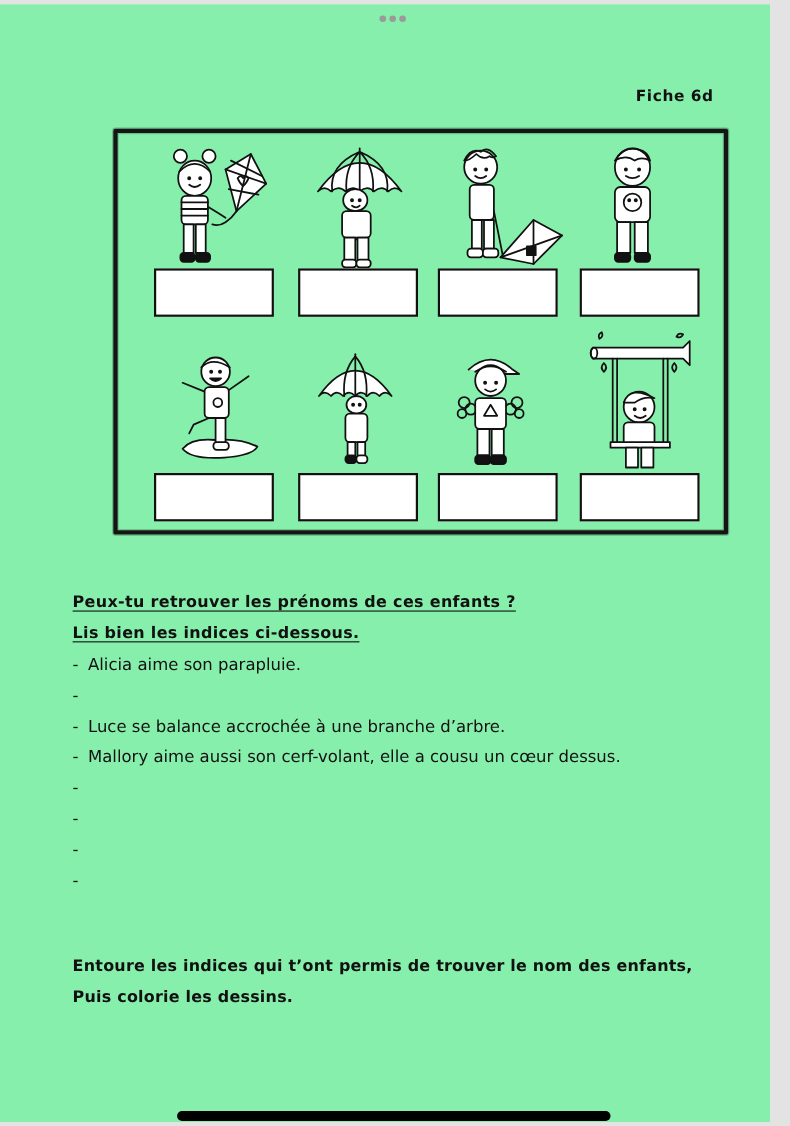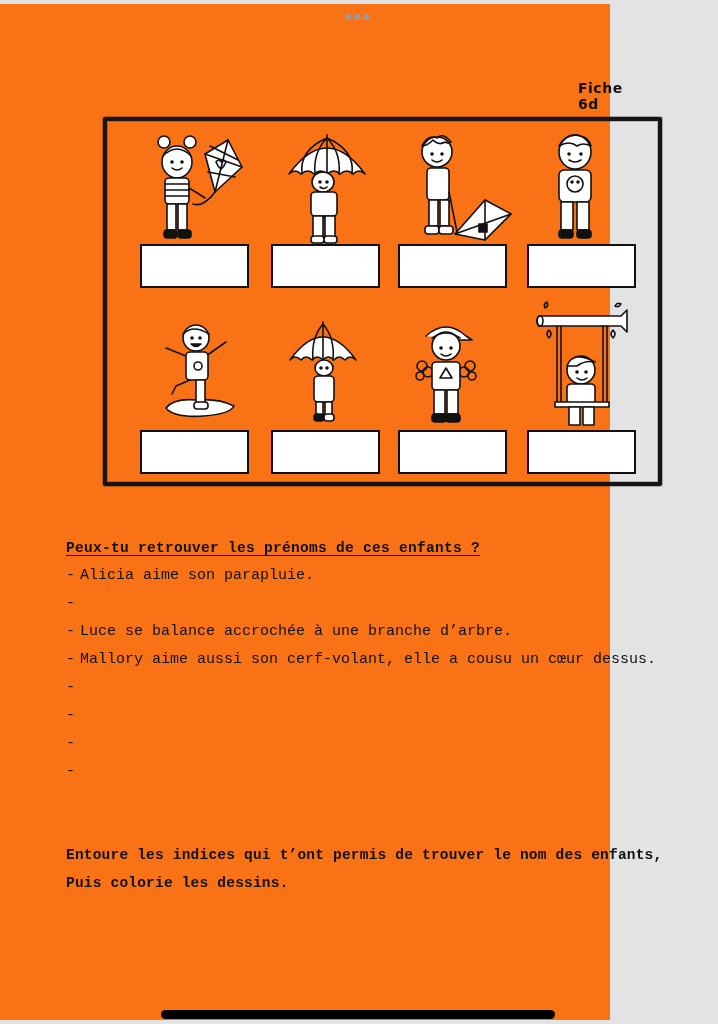--- a/index.html
+++ b/index.html
@@ -1,47 +1,47 @@
 <!DOCTYPE html>
 <html><head>
 <meta charset="utf-8">
 <style>
   * { box-sizing: border-box; margin: 0; padding: 0; }
   html, body { width: 718px; height: 1024px; background: #e3e3e3; overflow: hidden; }
   body { position: relative; font-family: "DejaVu Sans", sans-serif; color: #111; }
   .page {
-    position: absolute; left: 0; top: 4px; width: 610px; height: 1016px;
-    background: #f97316;
+    position: absolute; left: 0; top: 4px; width: 700px; height: 1016px;
+    background: #86efac;
   }
   .dots {
     position: absolute; top: 10px; left: 345px; display: flex; gap: 3px;
   }
   .dots span { width: 6px; height: 6px; border-radius: 50%; background: #9a9a9a; display: block; }
   .fiche {
     position: absolute; top: 76px; left: 578px; font-size: 14px; font-weight: bold; letter-spacing: 0.5px;
   }
   .frame {
     position: absolute; left: 103px; top: 113px; width: 559px; height: 369px;
     border: 4px solid #151515; border-radius: 2px;
     box-shadow: 0 0 0 1px rgba(0,0,0,0.25), inset 0 0 0 1px rgba(0,0,0,0.2);
   }
   .figure { position: absolute; }
   .namebox {
     position: absolute; width: 109px; height: 44px; border: 2.5px solid #111; background: #fff;
   }
-  .text-block { position: absolute; left: 66px; top: 533px; width: 600px; font-family: Liberation Mono, monospace; }
+  .text-block { position: absolute; left: 66px; top: 533px; width: 600px; }
   .heading {
     font-size: 14.5px; font-weight: bold; text-decoration: underline; text-underline-offset: 3px;
     height: 28px; line-height: 22px; letter-spacing: 0.3px;
   }
   .clue {
     font-size: 15px; height: 28px; line-height: 22px; display: flex;
   }
   .clue .dash { width: 14px; display: inline-block; }
-  .instructions { position: absolute; left: 66px; top: 840px; width: 620px; font-family: Liberation Mono, monospace; }
+  .instructions { position: absolute; left: 66px; top: 864px; width: 620px; }
   .instr-line { font-size: 14.5px; font-weight: bold; height: 28px; line-height: 22px; letter-spacing: 0.2px; }
   .home-bar {
     position: absolute; left: 161px; top: 1006px; width: 394px; height: 9px; border-radius: 5px; background: #000;
   }
   svg { overflow: visible; }
   svg * { fill: none; stroke: #111; stroke-width: 1.6; stroke-linecap: round; stroke-linejoin: round; }
   svg .fill { fill: #fff; }
   svg .dark { fill: #111; }
 </style>
 </head>
@@ -225,20 +225,21 @@
     </svg>
   </div>
 
   <div class="namebox" style="left:140px; top:426px;"></div>
   <div class="namebox" style="left:271px; top:426px;"></div>
   <div class="namebox" style="left:398px; top:426px;"></div>
   <div class="namebox" style="left:527px; top:426px;"></div>
 
   <div class="text-block">
     <div class="heading">Peux-tu retrouver les prénoms de ces enfants ?</div>
+    <div class="heading">Lis bien les indices ci-dessous.</div>
     <div class="clue">
         <span class="dash">-</span>
         <span>Alicia aime son parapluie.</span>
       </div>
     <div class="clue">
         <span class="dash">-</span>
       </div>
     <div class="clue">
         <span class="dash">-</span>
         <span>Luce se balance accrochée à une branche d’arbre.</span>

